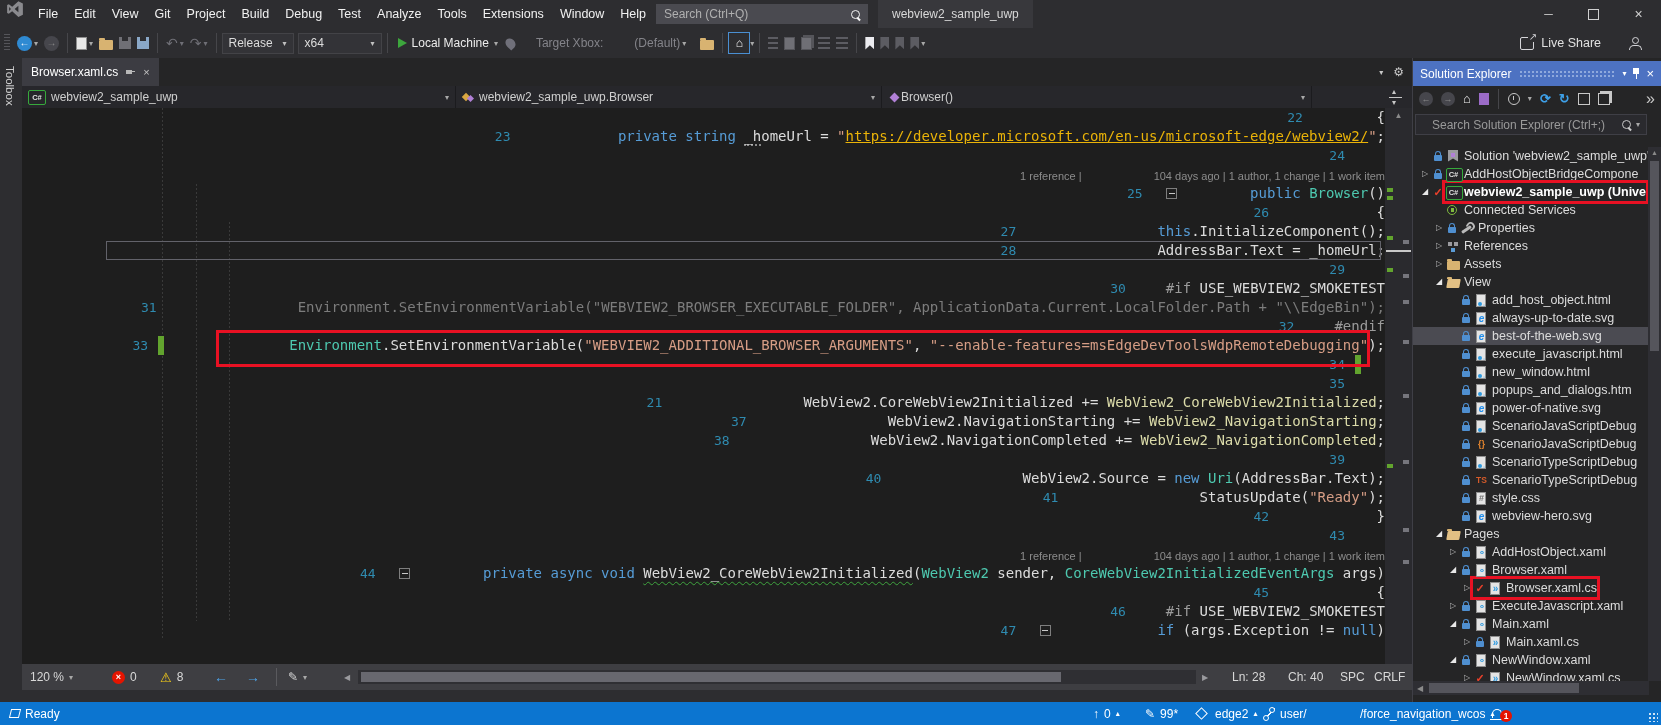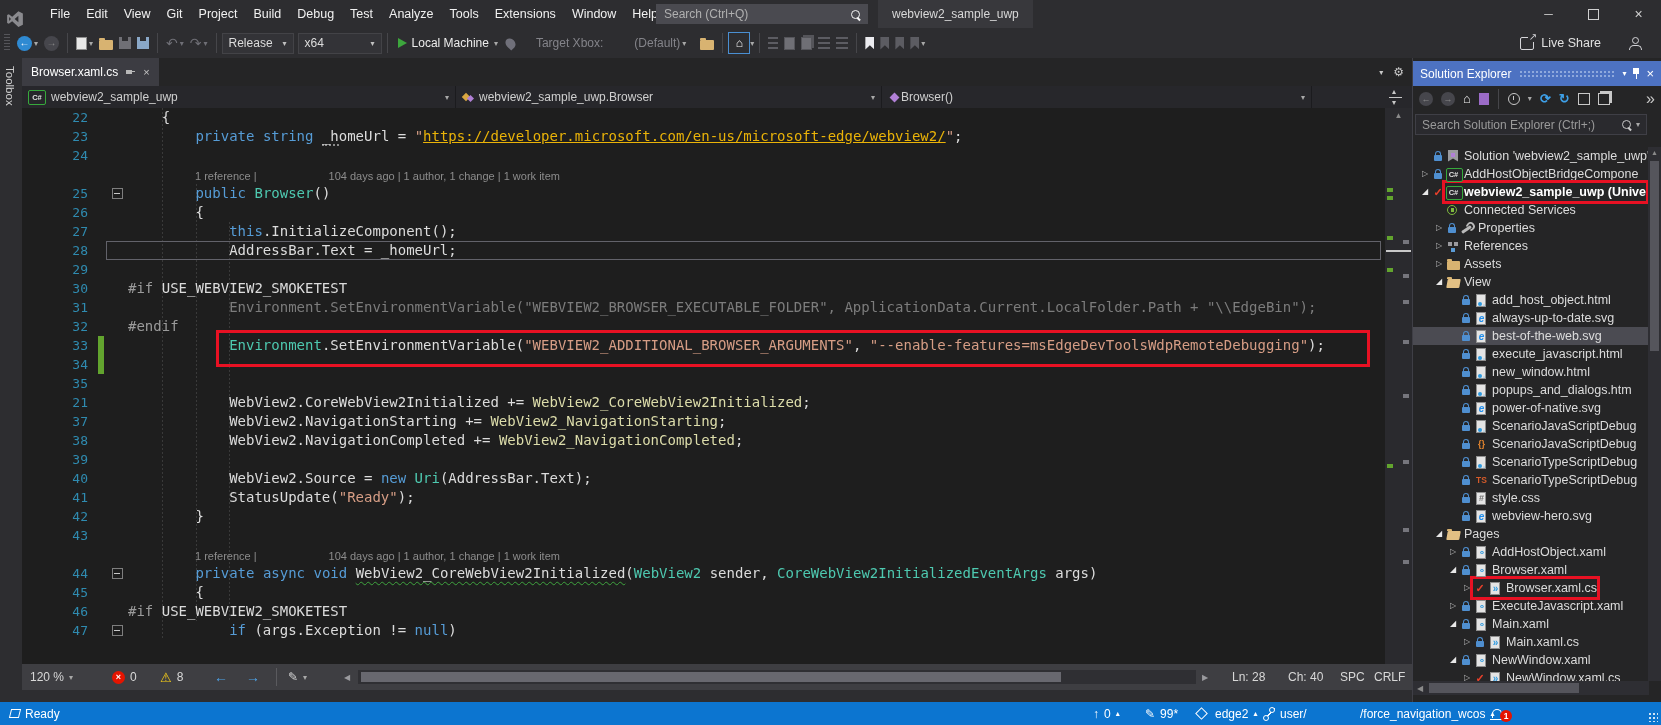--- a/index.html
+++ b/index.html
@@ -1,18 +1,18 @@
 <!DOCTYPE html>
 <html><head>
 <meta charset="utf-8">
 <style>
   html,body{margin:0;padding:0;background:#1a1a1a;}
   #app{position:relative;width:1661px;height:725px;background:#2d2d30;font-family:"Liberation Sans",sans-serif;overflow:hidden;color:#dcdcdc;}
   
-  #titlebar{position:absolute;top:0;left:0;right:0;height:28px;display:flex;align-items:flex-end;background:#2d2d30;gap:12px;}
+  #titlebar{position:absolute;top:0;left:0;right:0;height:28px;display:flex;align-items:flex-start;background:#2d2d30;}
   .vslogo{width:30px;display:flex;align-items:center;justify-content:center;}
   .vslogo svg{display:block;}
   #menubar{display:flex;align-items:center;height:100%;}
   .menu-item{padding:0 8px;font-size:12.5px;color:#f1f1f1;line-height:28px;}
   .tsearch{position:absolute;left:656px;top:4px;width:212px;height:20px;background:#4a4a50;display:flex;align-items:center;}
   .tsearch .ph{flex:1;padding-left:8px;font-size:12px;color:#b0b0b0;}
   .tsearch .magwrap{width:26px;display:flex;align-items:center;justify-content:center;color:#f5f5f5;}
   .mag{position:relative;width:7px;height:7px;border:1.5px solid currentColor;border-radius:50%;display:inline-block;}
   .mag::after{content:"";position:absolute;left:6px;top:6px;width:4px;height:1.5px;background:currentColor;transform:rotate(45deg);transform-origin:0 0;}
   .wtitle{position:absolute;left:878px;top:0;height:28px;display:flex;align-items:center;padding:0 14px;background:#38383c;font-size:12px;color:#d8d8d8;}
@@ -81,21 +81,21 @@
   .classico::before{content:"";position:absolute;left:1px;top:3px;width:6px;height:6px;background:#d9a741;transform:rotate(45deg);}
   .classico::after{content:"";position:absolute;left:6px;top:5px;width:5px;height:5px;background:#b180d7;transform:rotate(45deg);}
   .methodico{width:7px;height:7px;background:#b180d7;transform:rotate(45deg);margin:0 3px;}
   .splitico{position:relative;width:13px;height:12px;}
   .splitico::before{content:"▴";position:absolute;top:-4px;left:3px;font-size:8px;color:#c8c8c8;}
   .splitico::after{content:"▾";position:absolute;bottom:-4px;left:3px;font-size:8px;color:#c8c8c8;}
   .splitico i{position:absolute;left:0;top:5.5px;width:13px;height:1px;background:#c8c8c8;}
   
   .code-area{position:absolute;left:0;top:50px;width:1363px;height:556px;overflow:hidden;background:#1e1e1e;}
   .ig{position:absolute;width:1px;background:repeating-linear-gradient(to bottom,#3a3a3a 0 2px,transparent 2px 4px);}
-  .crow{position:relative;height:19px;display:flex;font-family:"DejaVu Sans Mono",monospace;}
+  .crow{position:relative;height:19px;display:flex;font-family:"DejaVu Sans Mono",monospace;justify-content:flex-end;}
   .gut{width:76px;text-align:right;color:#2f8bb0;font-size:13px;line-height:19px;padding-right:10px;box-sizing:border-box;flex:none;}
   .chg{width:6px;flex:none;margin-right:2px;}
   .chg.on{background:#62a42e;}
   .fold{width:22px;flex:none;display:flex;align-items:center;justify-content:center;}
   .foldbox{position:relative;width:11px;height:11px;border:1px solid #7e7e7e;background:#1e1e1e;box-sizing:border-box;}
   .foldbox::after{content:"";position:absolute;left:1.5px;top:4px;width:6px;height:1px;background:#c8c8c8;}
   .ctext{white-space:pre;font-size:14px;line-height:19px;color:#dcdcdc;}
   .crow.cur::after{content:"";position:absolute;left:84px;right:4px;top:0;bottom:0;border:1px solid #62626a;pointer-events:none;}
   .clrow{display:flex;align-items:flex-end;padding-left:173px;gap:72px;box-sizing:border-box;}
   .cl-a,.cl-b{font-family:"Liberation Sans",sans-serif;font-size:11px;color:#8c8c8c;line-height:15px;}
@@ -131,21 +131,21 @@
   .i-pin::after{content:"";position:absolute;left:3.5px;top:6px;width:1.5px;height:5px;background:#fff;}
   .se-toolbar{position:absolute;left:0;top:28px;width:100%;height:25px;display:flex;align-items:center;padding:0 6px;gap:8px;box-sizing:border-box;}
   .secirc{width:14px;height:14px;border-radius:50%;background:#46464c;color:#8a8a8a;font-size:9px;display:flex;align-items:center;justify-content:center;}
   .sehome{color:#ececec;font-size:13px;}
   .vsdoc{width:10px;height:12px;background:#9b6bc7;}
   .clockico{position:relative;width:12px;height:12px;border:1.5px solid #c8c8c8;border-radius:50%;box-sizing:border-box;}
   .clockico::after{content:"";position:absolute;left:4px;top:2px;width:1.5px;height:4px;background:#c8c8c8;}
   .blue{color:#3ea0e8;font-weight:bold;}
   .seg{color:#c8c8c8;}
   .se-search{position:absolute;left:2px;top:56px;width:232px;height:21px;background:#2a2a2e;border:1px solid #3f3f46;display:flex;align-items:center;padding:0 6px;box-sizing:border-box;color:#9a9a9a;font-size:12px;gap:5px;}
-  .se-search .ph{flex:1;white-space:nowrap;overflow:hidden;}
+  .se-search .ph{flex:1;white-space:nowrap;overflow:hidden;margin-left:10px;}
   #tree{position:absolute;left:0;top:89px;width:236px;bottom:21px;overflow:hidden;}
   .trow{height:18px;display:flex;align-items:center;color:#dcdcdc;font-size:12.5px;white-space:nowrap;box-sizing:border-box;}
   .trow.sel{background:#4b4b52;}
   .tw{width:12px;flex:none;font-size:8px;color:#b4b4b4;text-align:center;line-height:18px;}
   .tw.exp{color:#e8e8e8;}
   .tin{display:inline-flex;align-items:center;height:18px;}
   .boxedw{outline:3px solid #e81123;outline-offset:0;}
   .pre-slot{width:14px;flex:none;display:flex;align-items:center;justify-content:center;height:18px;}
   .i-lock{position:relative;width:8px;height:6px;background:#4f8fd0;border-radius:1px;margin-top:3px;}
   .i-lock::before{content:"";position:absolute;left:1px;top:-4px;width:4px;height:4px;border:1.5px solid #4f8fd0;border-bottom:none;border-radius:3px 3px 0 0;}

